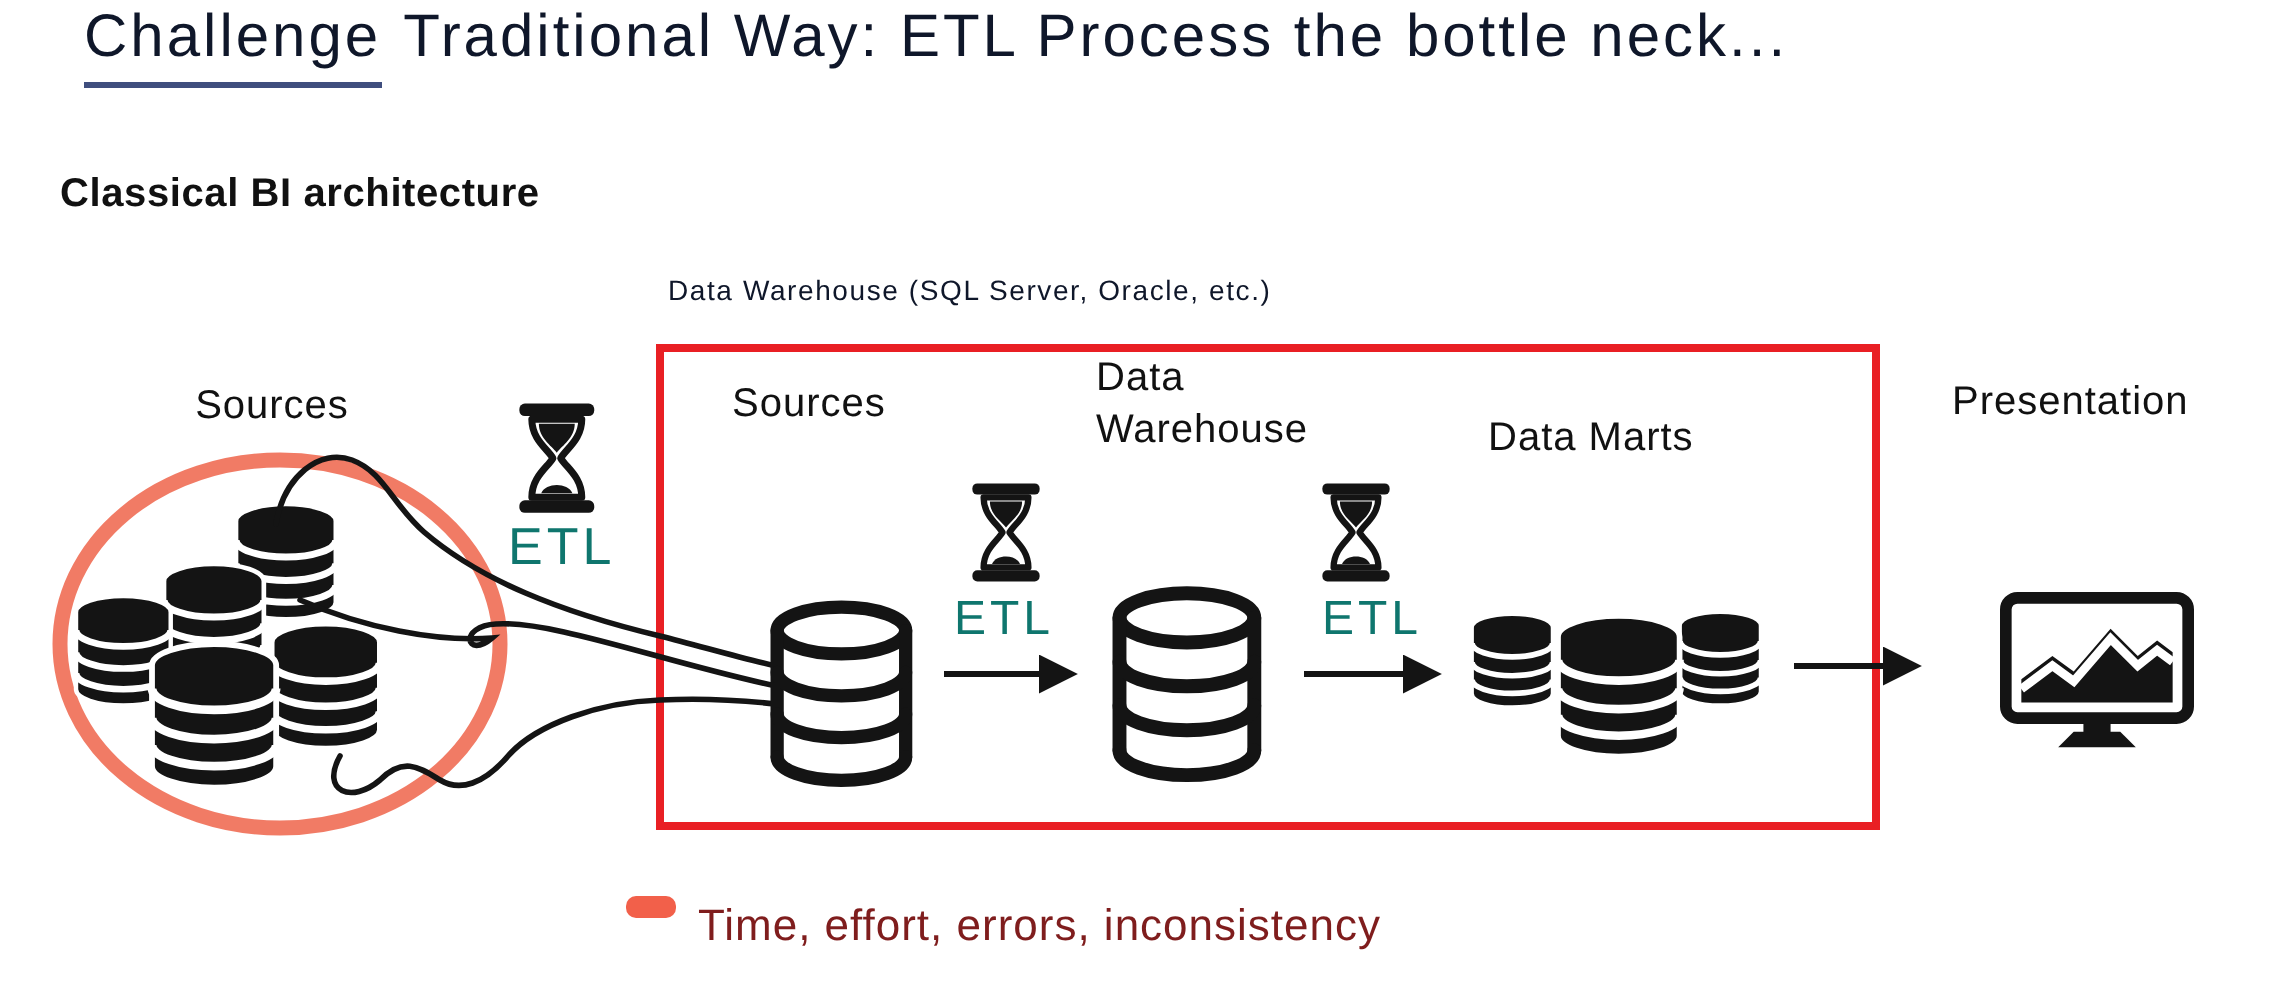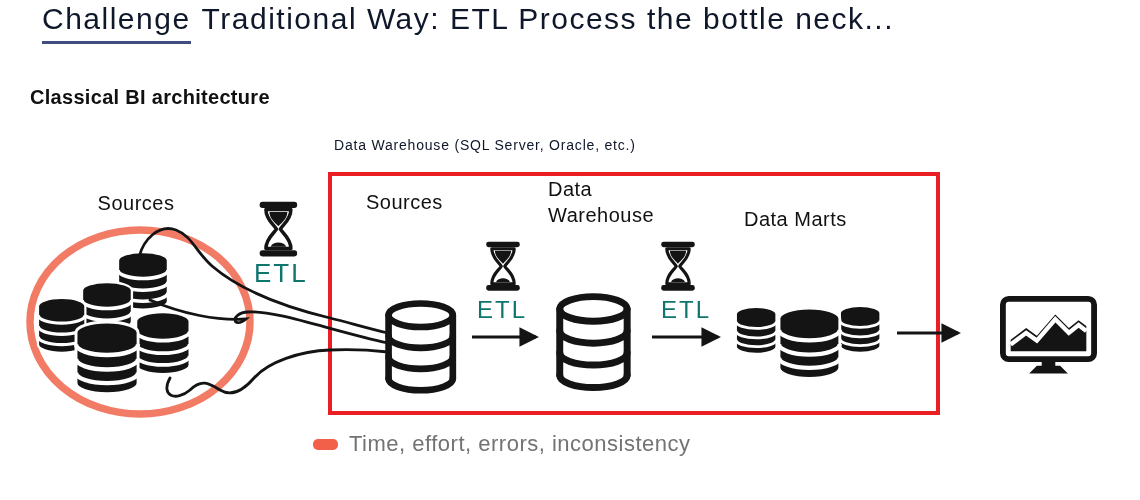--- a/index.html
+++ b/index.html
@@ -28,41 +28,42 @@
   
   .etl-label{font-size:26px;font-weight:500;letter-spacing:2px;color:#0f766e;z-index:3;}
   #etl-1{left:254px;top:258px;}
   #etl-2{left:477px;top:296px;font-size:24px;}
   #etl-3{left:661px;top:296px;font-size:24px;}
   
   #diagram-svg{left:0;top:0;width:1140px;height:500px;z-index:2;pointer-events:none;}
   
   #legend{left:313px;top:431px;display:flex;align-items:center;gap:11px;z-index:3;}
   #legend .dash{width:25px;height:11px;border-radius:5px;background:#f2604a;flex:0 0 auto;}
-  #legend .txt{font-size:22px;letter-spacing:.5px;color:#737373;white-space:nowrap;}
+  #legend .txt{font-size:22px;letter-spacing:.5px;color:#7f1d1d;white-space:nowrap;margin-top:19px;}
 </style>
 </head>
 <body>
 
 <div id="slide">
 
   <div id="title" class="abs">
     <span class="hl">Challenge</span><span class="rest">Traditional Way: ETL Process the bottle neck...</span>
   </div>
 
   <div id="section-heading" class="abs">Classical BI architecture</div>
 
   <div id="wh-caption" class="abs">Data Warehouse (SQL Server, Oracle, etc.)</div>
 
   <div id="dw-box" class="abs"></div>
 
   <div id="lbl-sources" class="abs stage-label">Sources</div>
   <div id="lbl-staging" class="abs stage-label">Sources</div>
   <div id="lbl-dw" class="abs stage-label">Data Warehouse</div>
   <div id="lbl-marts" class="abs stage-label">Data Marts</div>
+  <div id="lbl-presentation" class="abs stage-label">Presentation</div>
 
   <div id="etl-1" class="abs etl-label">ETL</div>
   <div id="etl-2" class="abs etl-label">ETL</div>
   <div id="etl-3" class="abs etl-label">ETL</div>
 
   <svg id="diagram-svg" class="abs" viewBox="0 0 1140 500" aria-hidden="true">
     <defs>
       <marker id="arrow" viewBox="0 0 10 10" refX="8.5" refY="5" markerWidth="6.5" markerHeight="6.5" orient="auto-start-reverse">
         <path d="M0,0 L10,5 L0,10 Z" fill="#141414"></path>
       </marker>

